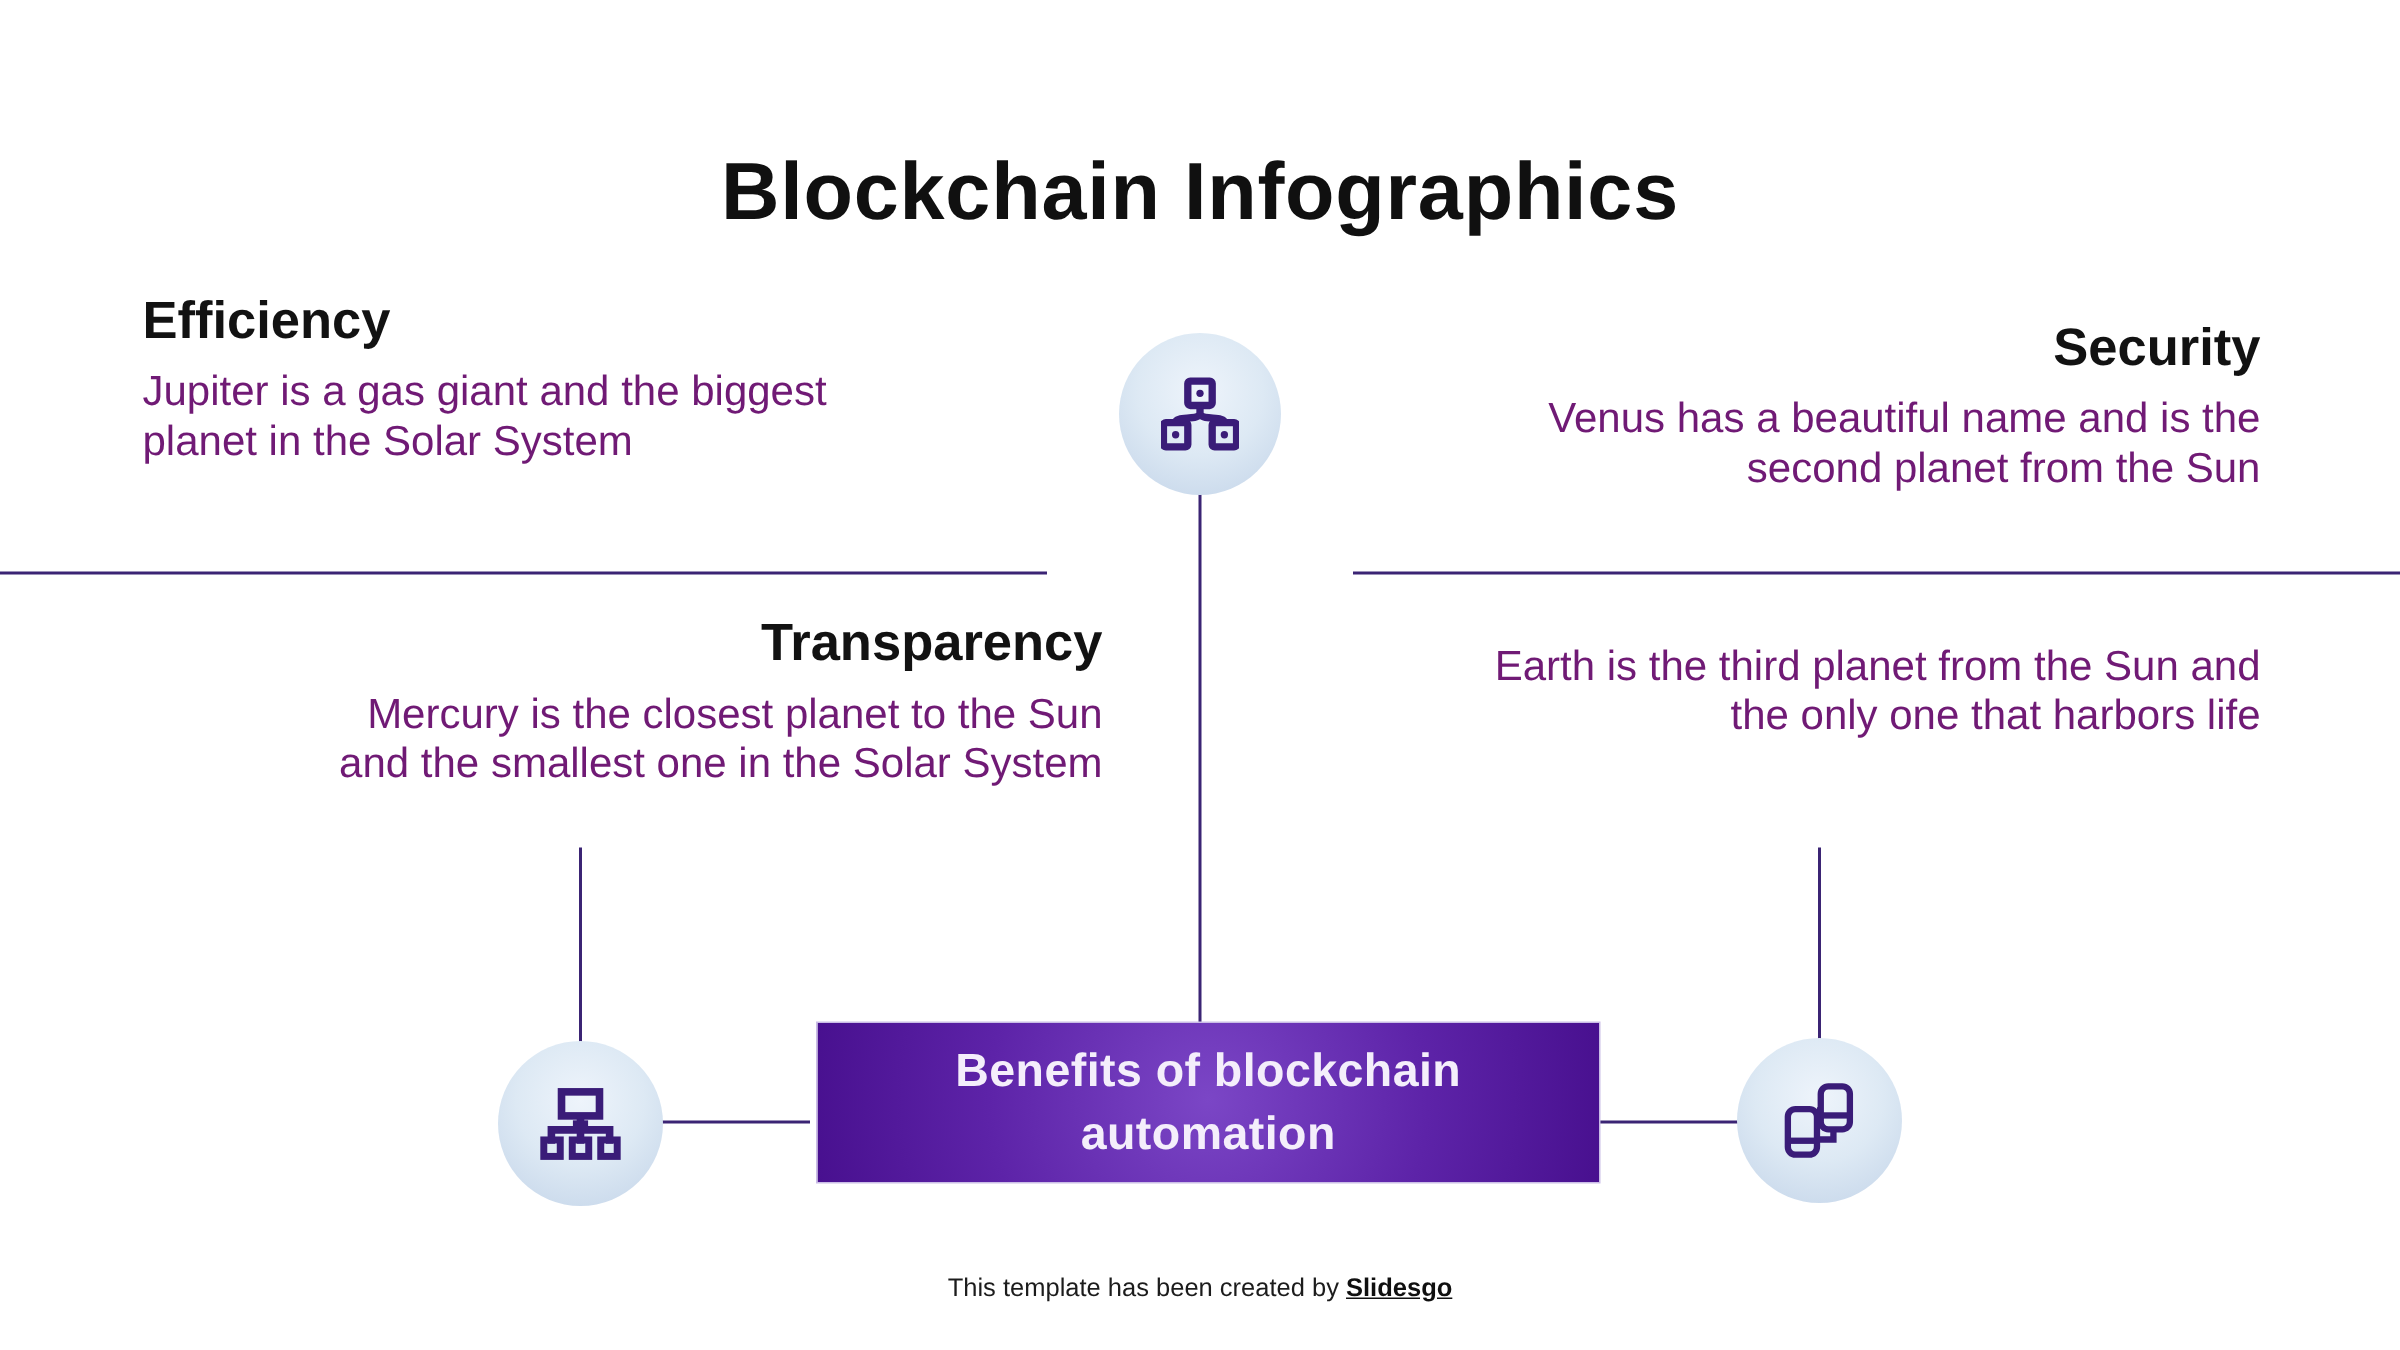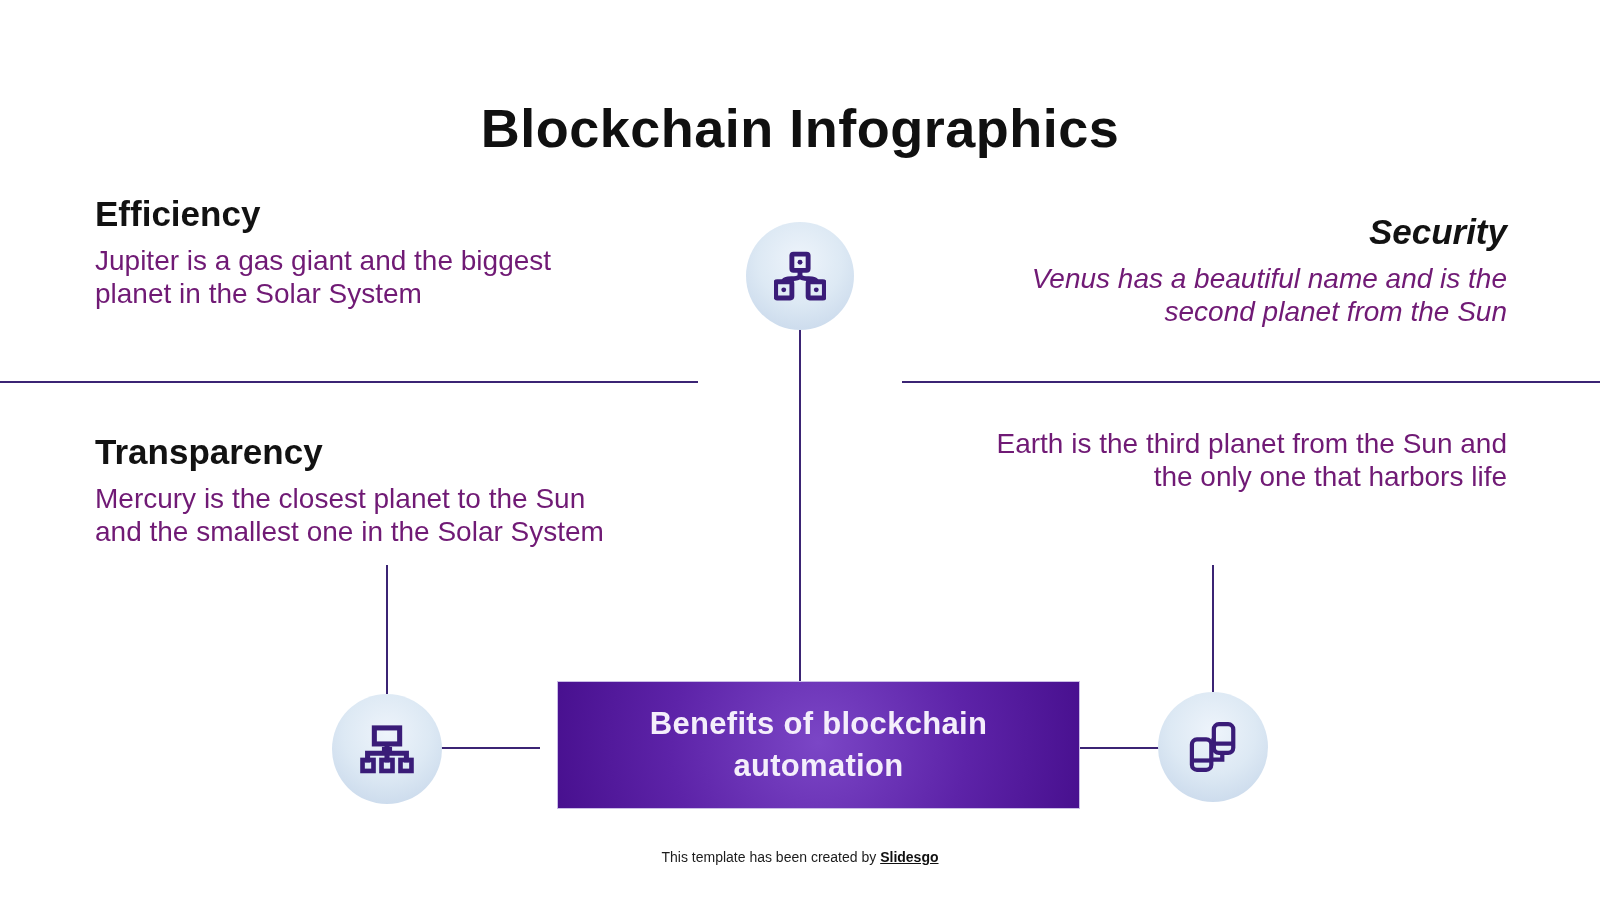--- a/index.html
+++ b/index.html
@@ -11,22 +11,22 @@
     text-align:center;font-size:54px;font-weight:800;color:#101010;
     letter-spacing:0.5px;line-height:1.05;
   }
 
   .section{position:absolute;width:640px;}
   .section .heading{font-size:35px;font-weight:700;color:#121212;line-height:1.15;margin:0 0 10px 0;}
   .section .body{font-size:28px;font-weight:400;color:#701a75;line-height:1.18;white-space:pre-line;margin:0;}
   .sec-left{text-align:left;}
   .sec-right{text-align:right;}
   #sec-efficiency{left:95px;top:178px;}
-  #sec-security{right:93px;top:196px;font-style:italic;}
-  #sec-transparency{left:95px;top:416px;}
+  #sec-security{right:93px;top:196px;}
+  #sec-transparency{left:95px;top:393px;text-align:right;}
   #sec-consistency{right:93px;top:411px;}
 
   .divider{position:absolute;height:2px;background:#3b2474;}
   #divider-left{left:0;top:365px;width:698px;}
   #divider-right{left:902px;top:365px;width:698px;}
 
   .conn{position:absolute;background:#3b2474;}
   #conn-v-top{left:799px;top:313px;width:2px;height:353px;}
   #conn-v-left{left:386px;top:549px;width:2px;height:130px;}
   #conn-h-left{left:441px;top:731px;width:99px;height:2px;}
@@ -37,33 +37,33 @@
     position:absolute;border-radius:50%;
     background:radial-gradient(circle at 50% 36%, #eef4fb 0%, #dde9f4 48%, #c2d3e8 100%);
     display:flex;align-items:center;justify-content:center;
   }
   #circle-top{left:746px;top:206px;width:108px;height:108px;}
   #circle-left{left:332px;top:678px;width:110px;height:110px;}
   #circle-right{left:1158px;top:676px;width:110px;height:110px;}
   .icon-circle svg{display:block;}
 
   .center-box{
-    position:absolute;left:557px;top:665px;width:523px;height:128px;
+    position:absolute;left:544px;top:665px;width:523px;height:108px;
     background:radial-gradient(circle at 50% 48%, #7b46c6 0%, #5d23a8 55%, #48108f 100%);
     border:1px solid #cabde6;
     display:flex;align-items:center;justify-content:center;box-sizing:border-box;
   }
   .center-box .box-label{
     font-size:31px;font-weight:700;color:#f4eefb;text-align:center;
     line-height:1.35;white-space:pre-line;letter-spacing:0.3px;
   }
 
   .footer{
     position:absolute;left:0;top:833px;width:1600px;text-align:center;
-    font-size:14px;color:#1c1c1c;
+    font-size:17px;color:#1c1c1c;
   }
   .footer .brand{font-weight:700;text-decoration:underline;color:#101010;cursor:pointer;}
 </style>
 </head>
 <body>
 
 <div class="slide">
 
   <div class="title">Blockchain Infographics</div>
 

